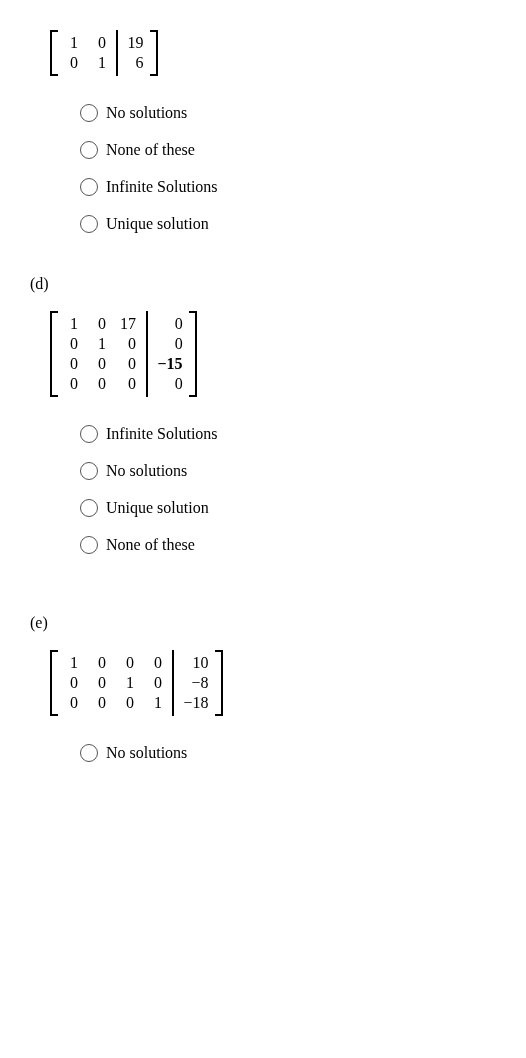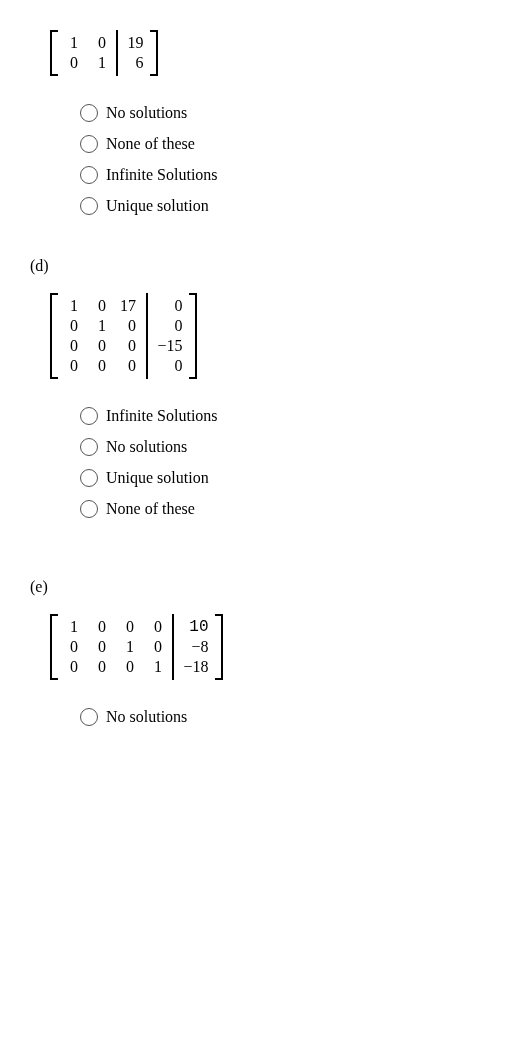--- a/index.html
+++ b/index.html
@@ -53,21 +53,21 @@
       width: 1.5px;
       background: #000;
       margin: 0 4px;
       align-self: stretch;
     }
 
     .radio-options {
       margin: 18px 0 0 50px;
       display: flex;
       flex-direction: column;
-      gap: 13px;
+      gap: 19px;
     }
 
     .radio-option {
       display: flex;
       align-items: center;
       gap: 8px;
       cursor: pointer;
     }
 
     .radio-circle {
@@ -168,21 +168,21 @@
           <span style="text-align: right; min-width: 14px;">0</span>
           <span style="text-align: right; min-width: 14px;">0</span>
           <span style="text-align: right; min-width: 14px;">0</span>
           <span style="text-align: right; min-width: 14px;">0</span>
           <span style="text-align: right; min-width: 14px;">0</span>
         </div>
       <div class="matrix-divider"></div>
       <div class="matrix-cells" id="d-right-cells" style="grid-template-columns: auto;">
           <span style="text-align: right; min-width: 14px;">0</span>
           <span style="text-align: right; min-width: 14px;">0</span>
-          <span style="text-align: right; min-width: 14px;">−15</span>
+          <span style="text-align: right; min-width: 14px; font-weight: bold;">−15</span>
           <span style="text-align: right; min-width: 14px;">0</span>
         </div>
       <div class="bracket-right"></div>
     </div>
   </div>
 </div>
 
 
 <div class="radio-options" id="d-options">
     <div class="radio-option">
@@ -221,21 +221,21 @@
           <span style="text-align: right; min-width: 14px;">0</span>
           <span style="text-align: right; min-width: 14px;">1</span>
           <span style="text-align: right; min-width: 14px;">0</span>
           <span style="text-align: right; min-width: 14px;">0</span>
           <span style="text-align: right; min-width: 14px;">0</span>
           <span style="text-align: right; min-width: 14px;">0</span>
           <span style="text-align: right; min-width: 14px;">1</span>
         </div>
       <div class="matrix-divider"></div>
       <div class="matrix-cells" id="e-right-cells" style="grid-template-columns: auto;">
-          <span style="text-align: right; min-width: 14px; font-family: Liberation Mono, monospace;">10</span>
+          <span style="text-align: right; min-width: 14px;">10</span>
           <span style="text-align: right; min-width: 14px;">−8</span>
           <span style="text-align: right; min-width: 14px;">−18</span>
         </div>
       <div class="bracket-right"></div>
     </div>
   </div>
 </div>
 
 
 <div class="radio-options" id="e-options">

